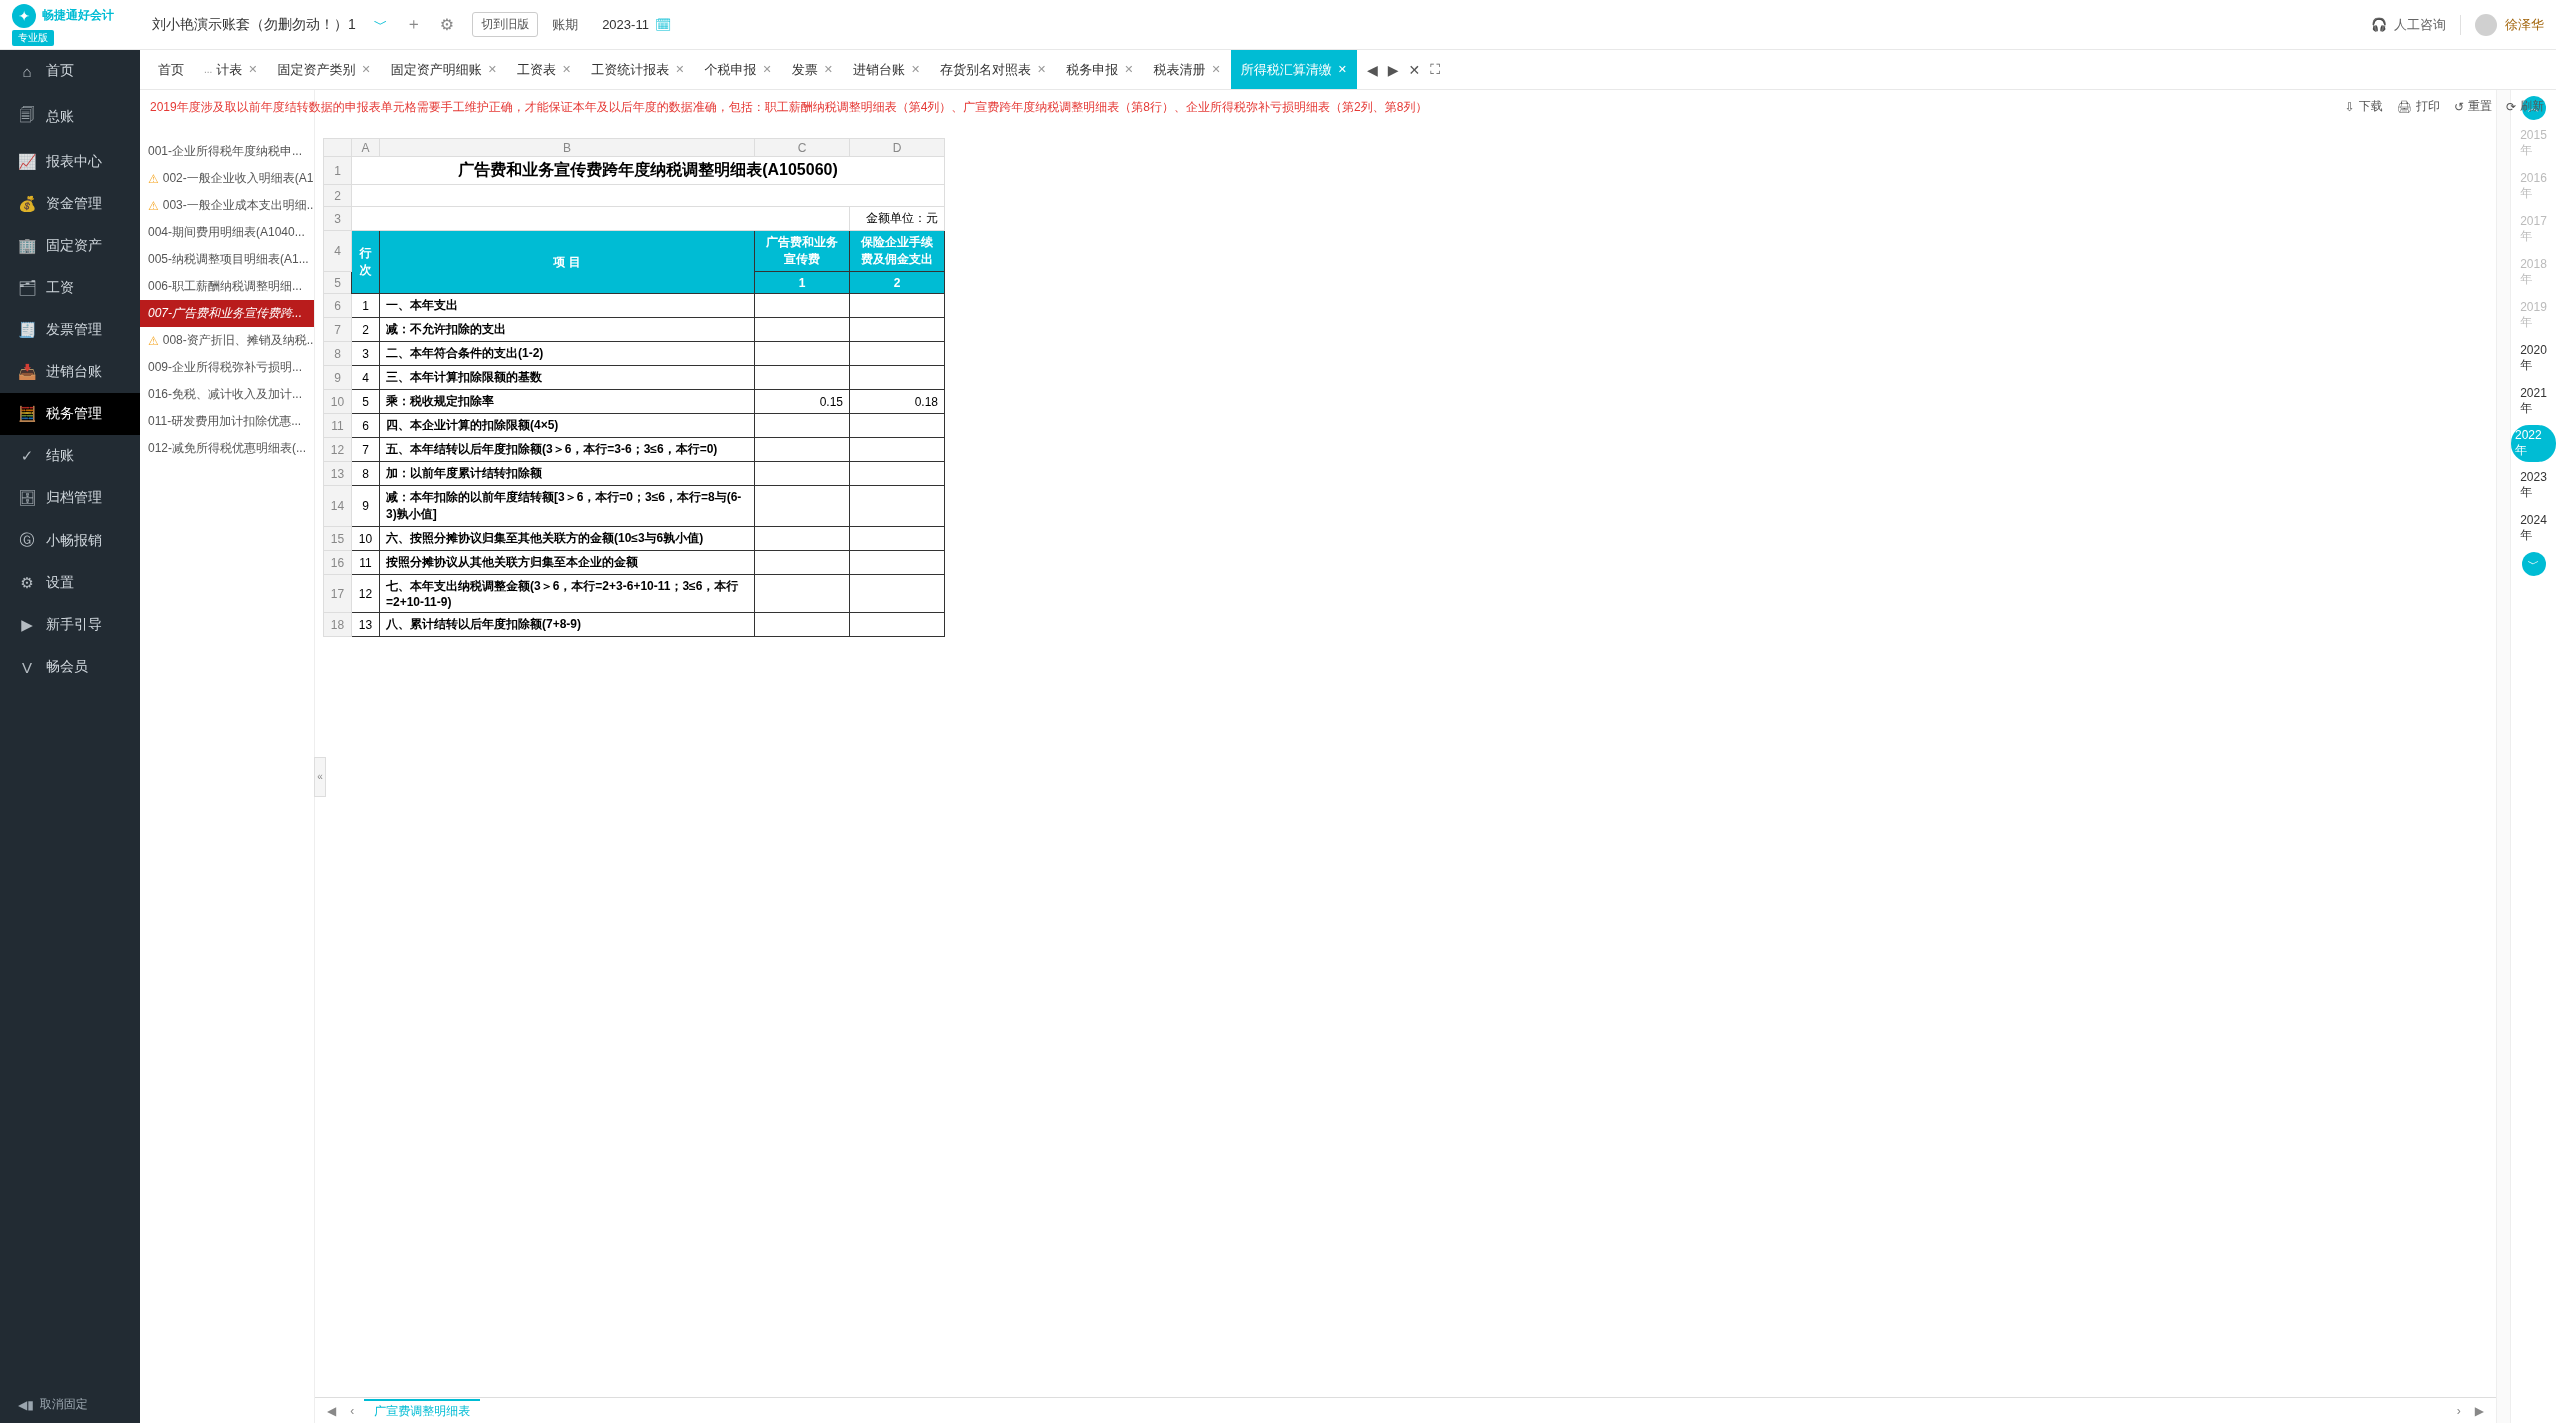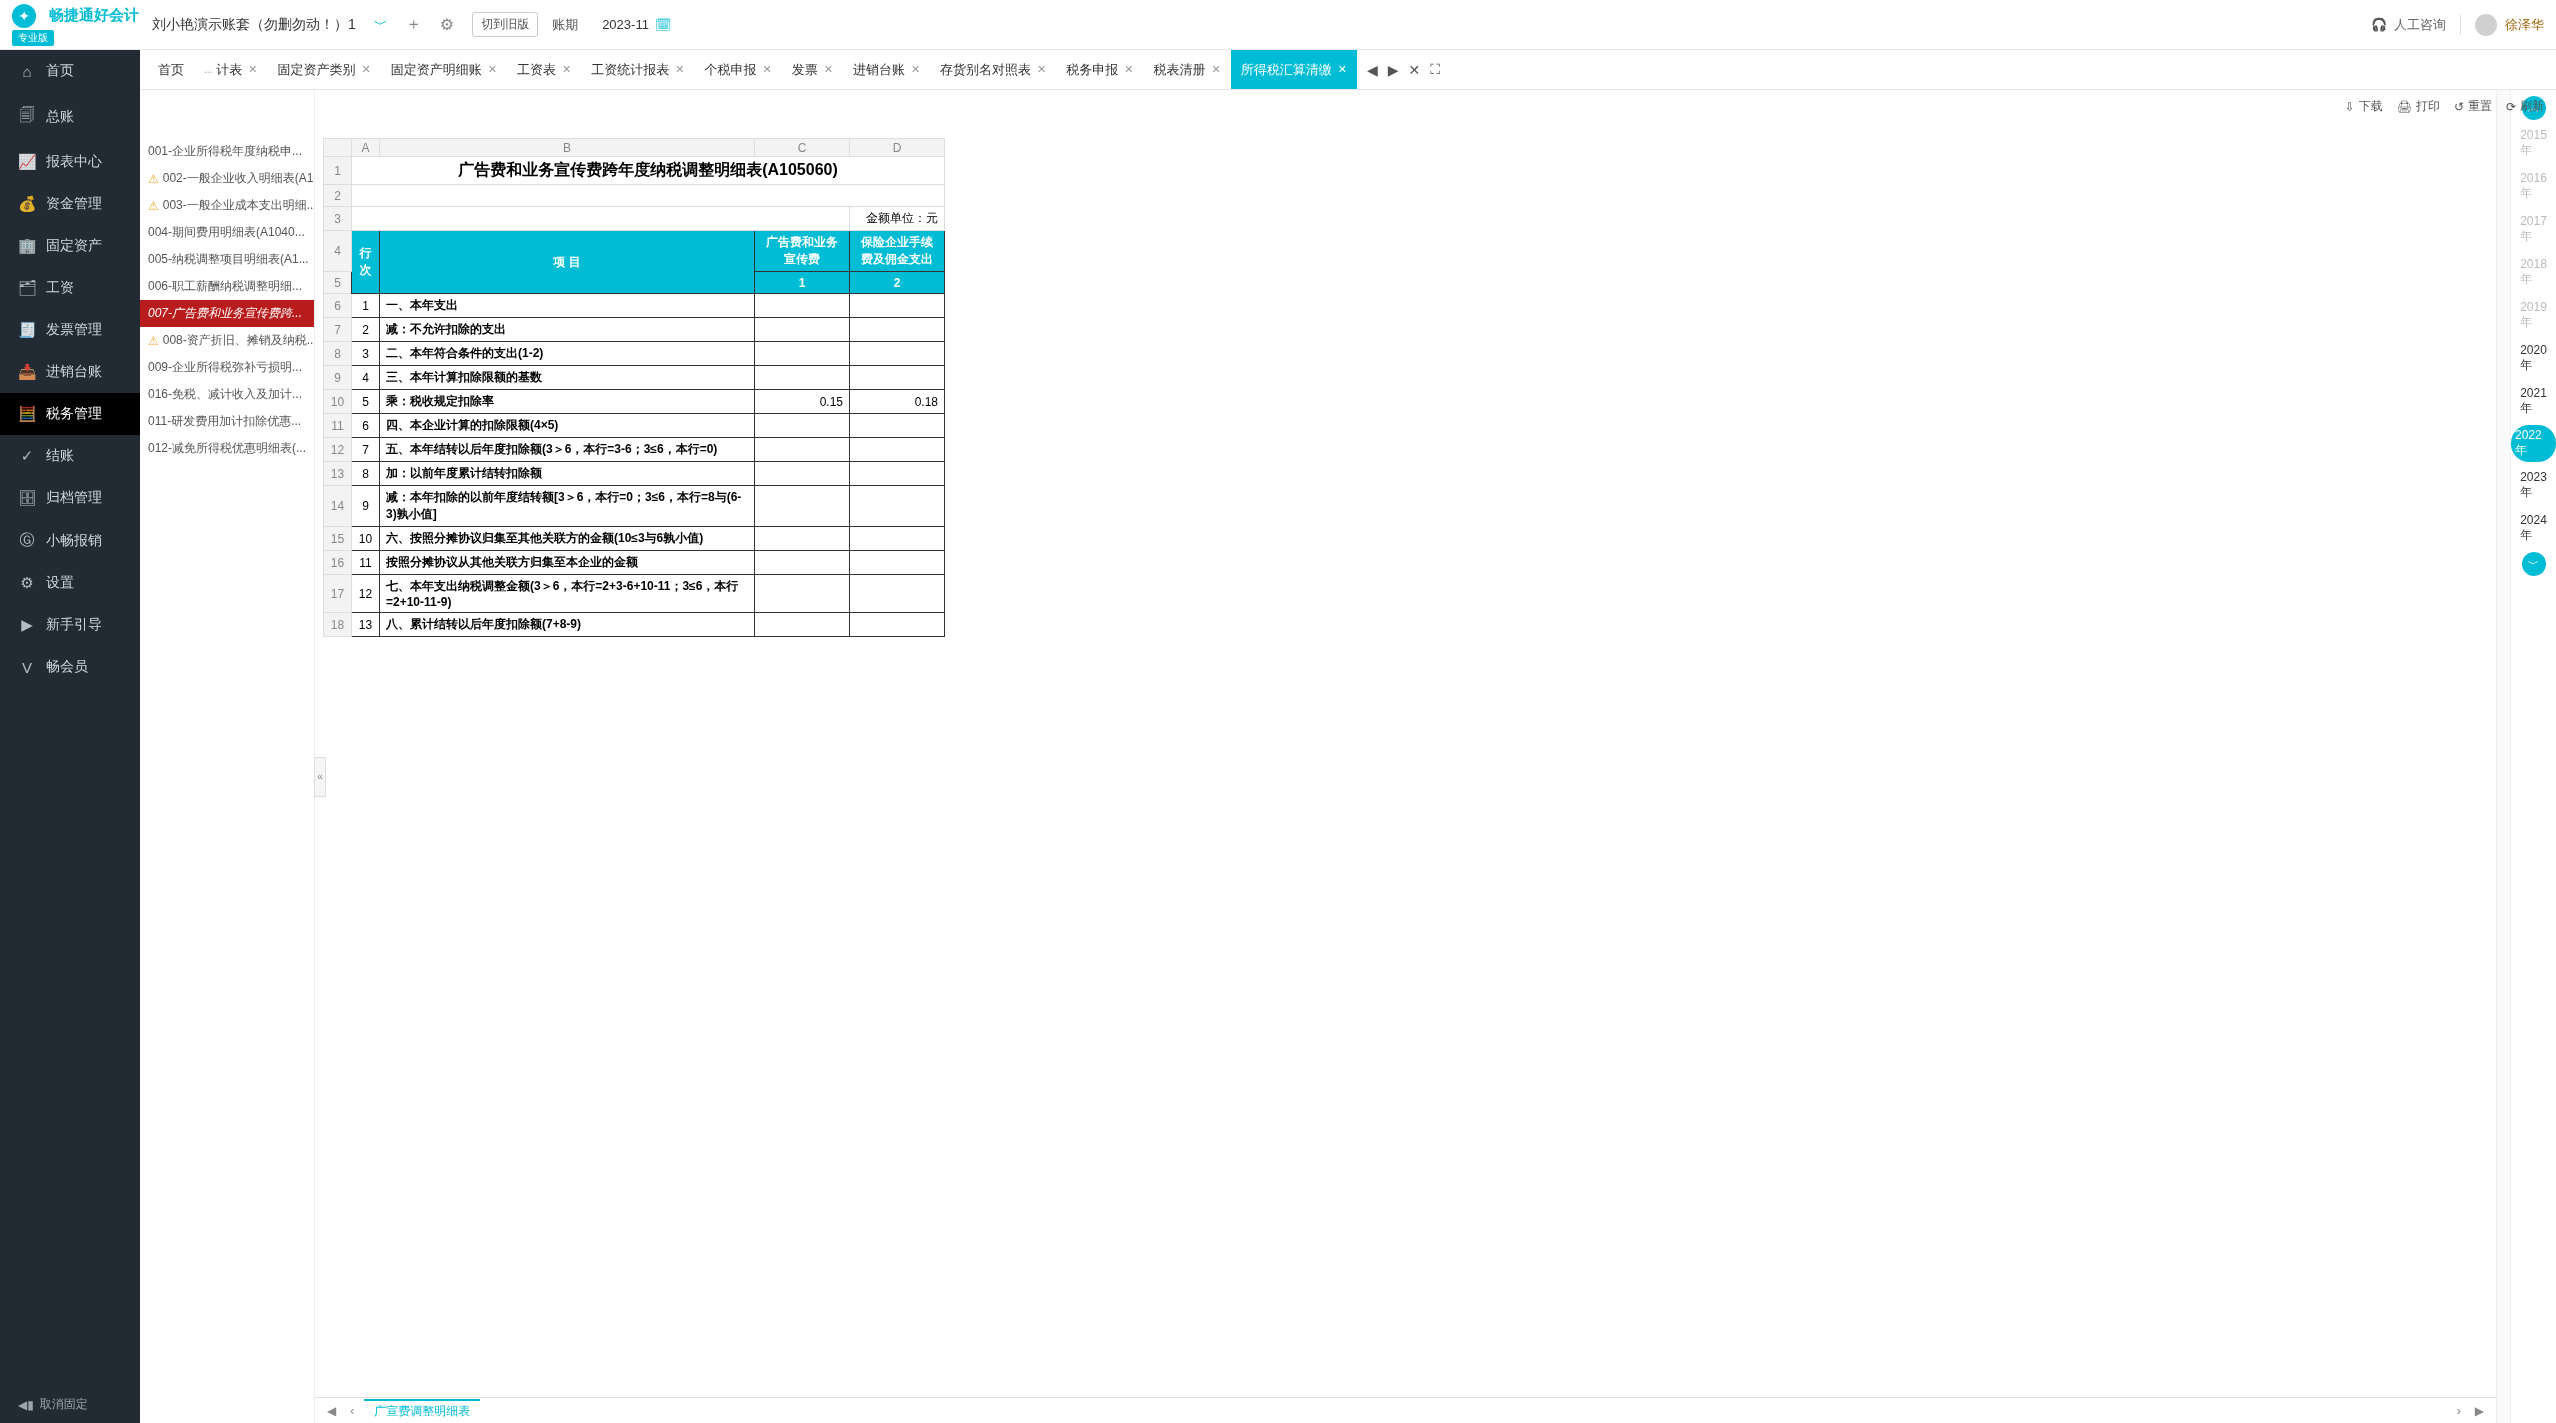--- a/index.html
+++ b/index.html
@@ -3,21 +3,21 @@
 <meta charset="utf-8">
 <style>
 * { margin: 0; padding: 0; box-sizing: border-box; font-family: "Microsoft YaHei", Arial, sans-serif; }
 body { background: #fff; overflow: hidden; }
 .app { display: flex; flex-direction: column; height: 100vh; }
 
 .topbar { display: flex; align-items: center; height: 50px; border-bottom: 1px solid #e8e8e8; padding: 0 12px; }
 .logo-area { display: flex; flex-direction: column; align-items: flex-start; width: 128px; }
 .logo-row { display: flex; align-items: center; gap: 6px; }
 .logo-icon { width: 24px; height: 24px; background: #00bcd4; border-radius: 50%; display: flex; align-items: center; justify-content: center; color: #fff; font-size: 14px; }
-.logo-text { color: #00bcd4; font-size: 15px; font-weight: bold; margin-left: 7px; }
+.logo-text { color: #00bcd4; font-size: 12px; font-weight: bold; }
 .logo-edition { background: #00bcd4; color: #fff; font-size: 10px; padding: 1px 6px; border-radius: 2px; margin-top: 2px; }
 .account-name { font-size: 14px; color: #333; margin-left: 12px; }
 .chev { color: #00bcd4; margin: 0 18px; font-size: 14px; }
 .top-icons { display: flex; align-items: center; gap: 18px; }
 .top-icon { color: #888; font-size: 16px; cursor: pointer; }
 .switch-btn { border: 1px solid #ccc; border-radius: 3px; padding: 3px 8px; font-size: 12px; color: #555; cursor: pointer; }
 .period-label { font-size: 13px; color: #555; margin-left: 14px; }
 .period-val { font-size: 13px; color: #333; margin-left: 24px; }
 .cal-icon { color: #00bcd4; margin-left: 6px; font-size: 13px; }
 .spacer { flex: 1; }
@@ -242,20 +242,21 @@
           </div>
           <div class="tab-ctrl">
             <span>◀</span>
             <span>▶</span>
             <span>✕</span>
             <span>⛶</span>
           </div>
         </div>
 
       <div class="content">
+        <div class="warning-bar">2019年度涉及取以前年度结转数据的申报表单元格需要手工维护正确，才能保证本年及以后年度的数据准确，包括：职工薪酬纳税调整明细表（第4列）、广宣费跨年度纳税调整明细表（第8行）、企业所得税弥补亏损明细表（第2列、第8列）</div>
         <div class="toolbar">
           <div class="tool-btn">
               <span>⇩</span>
               <span>下载</span>
             </div>
           <div class="tool-btn">
               <span>🖨</span>
               <span>打印</span>
             </div>
           <div class="tool-btn">

